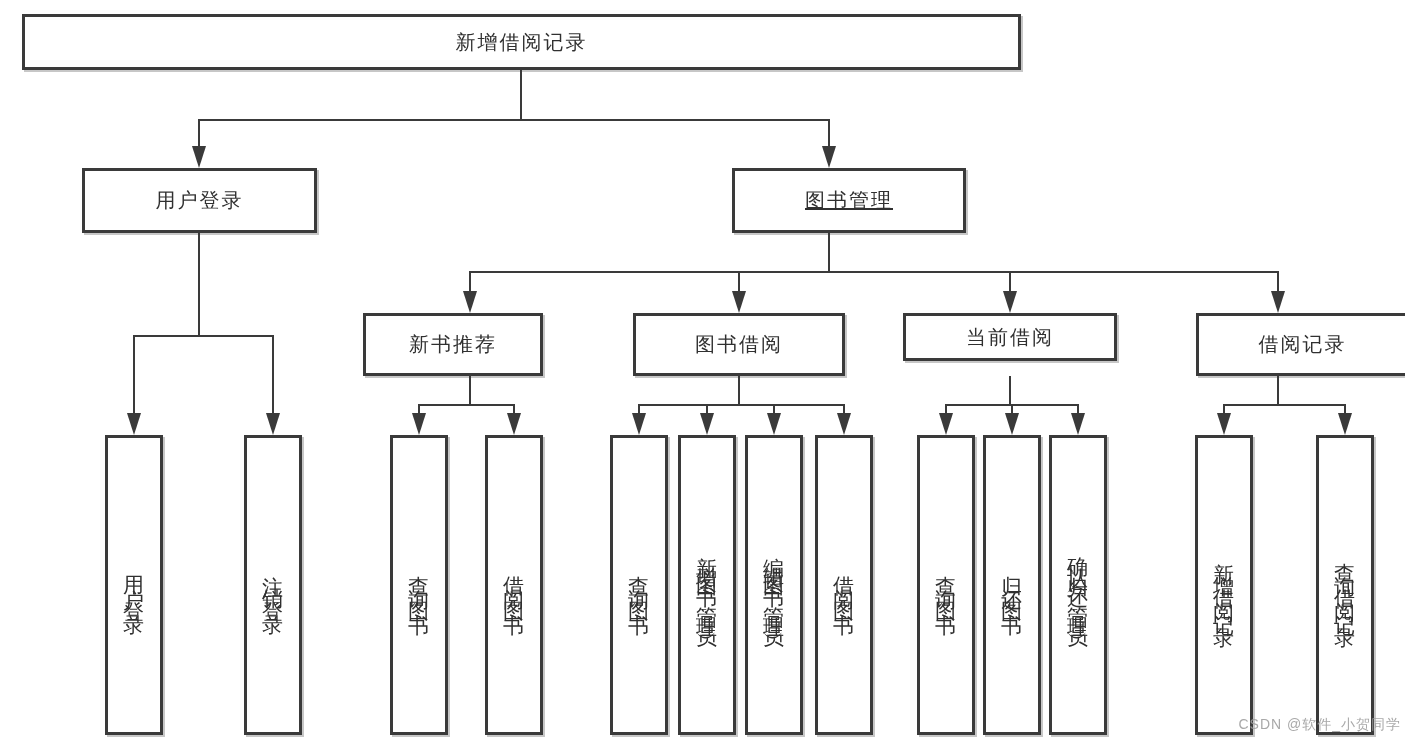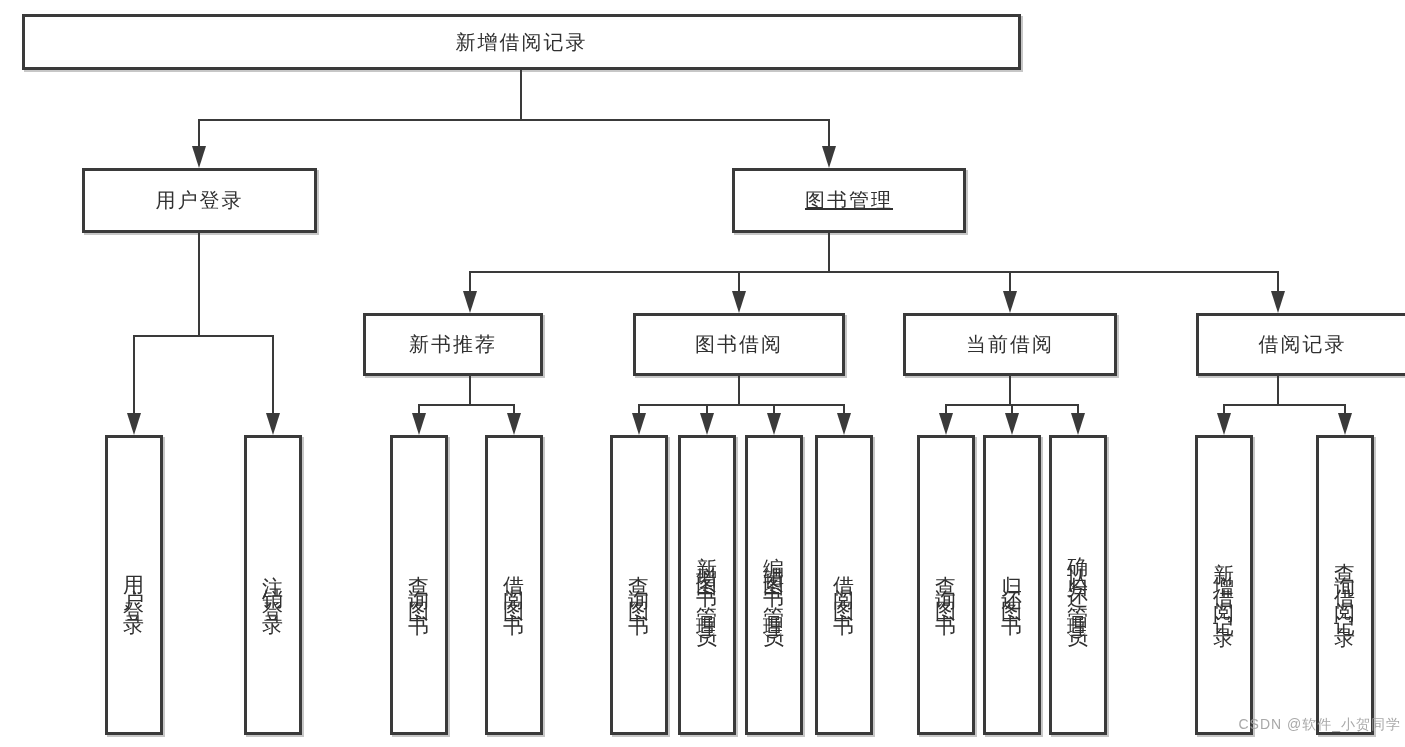--- a/index.html
+++ b/index.html
@@ -98,21 +98,21 @@
   <div class="arrow" style="left:1003px;top:291px;"></div>
   <div class="vline" style="left:1277px;top:271px;height:21px;"></div>
   <div class="arrow" style="left:1271px;top:291px;"></div>
 
   <div class="box hbox" style="left:363px;top:313px;width:180px;height:63px;">
     <span>新书推荐</span>
   </div>
   <div class="box hbox" style="left:633px;top:313px;width:212px;height:63px;">
     <span>图书借阅</span>
   </div>
-  <div class="box hbox" style="left:903px;top:313px;width:214px;height:63px;">
+  <div class="box hbox" style="left:903px;top:313px;width:214px;height:48px;">
     <span>当前借阅</span>
   </div>
   <div class="box hbox" style="left:1196px;top:313px;width:213px;height:63px;">
     <span>借阅记录</span>
   </div>
 
   <div class="vline" style="left:469px;top:376px;height:30px;"></div>
   <div class="hline" style="left:418px;top:404px;width:97px;"></div>
   <div class="vline" style="left:418px;top:404px;height:10px;"></div>
   <div class="arrow" style="left:412px;top:413px;"></div>

